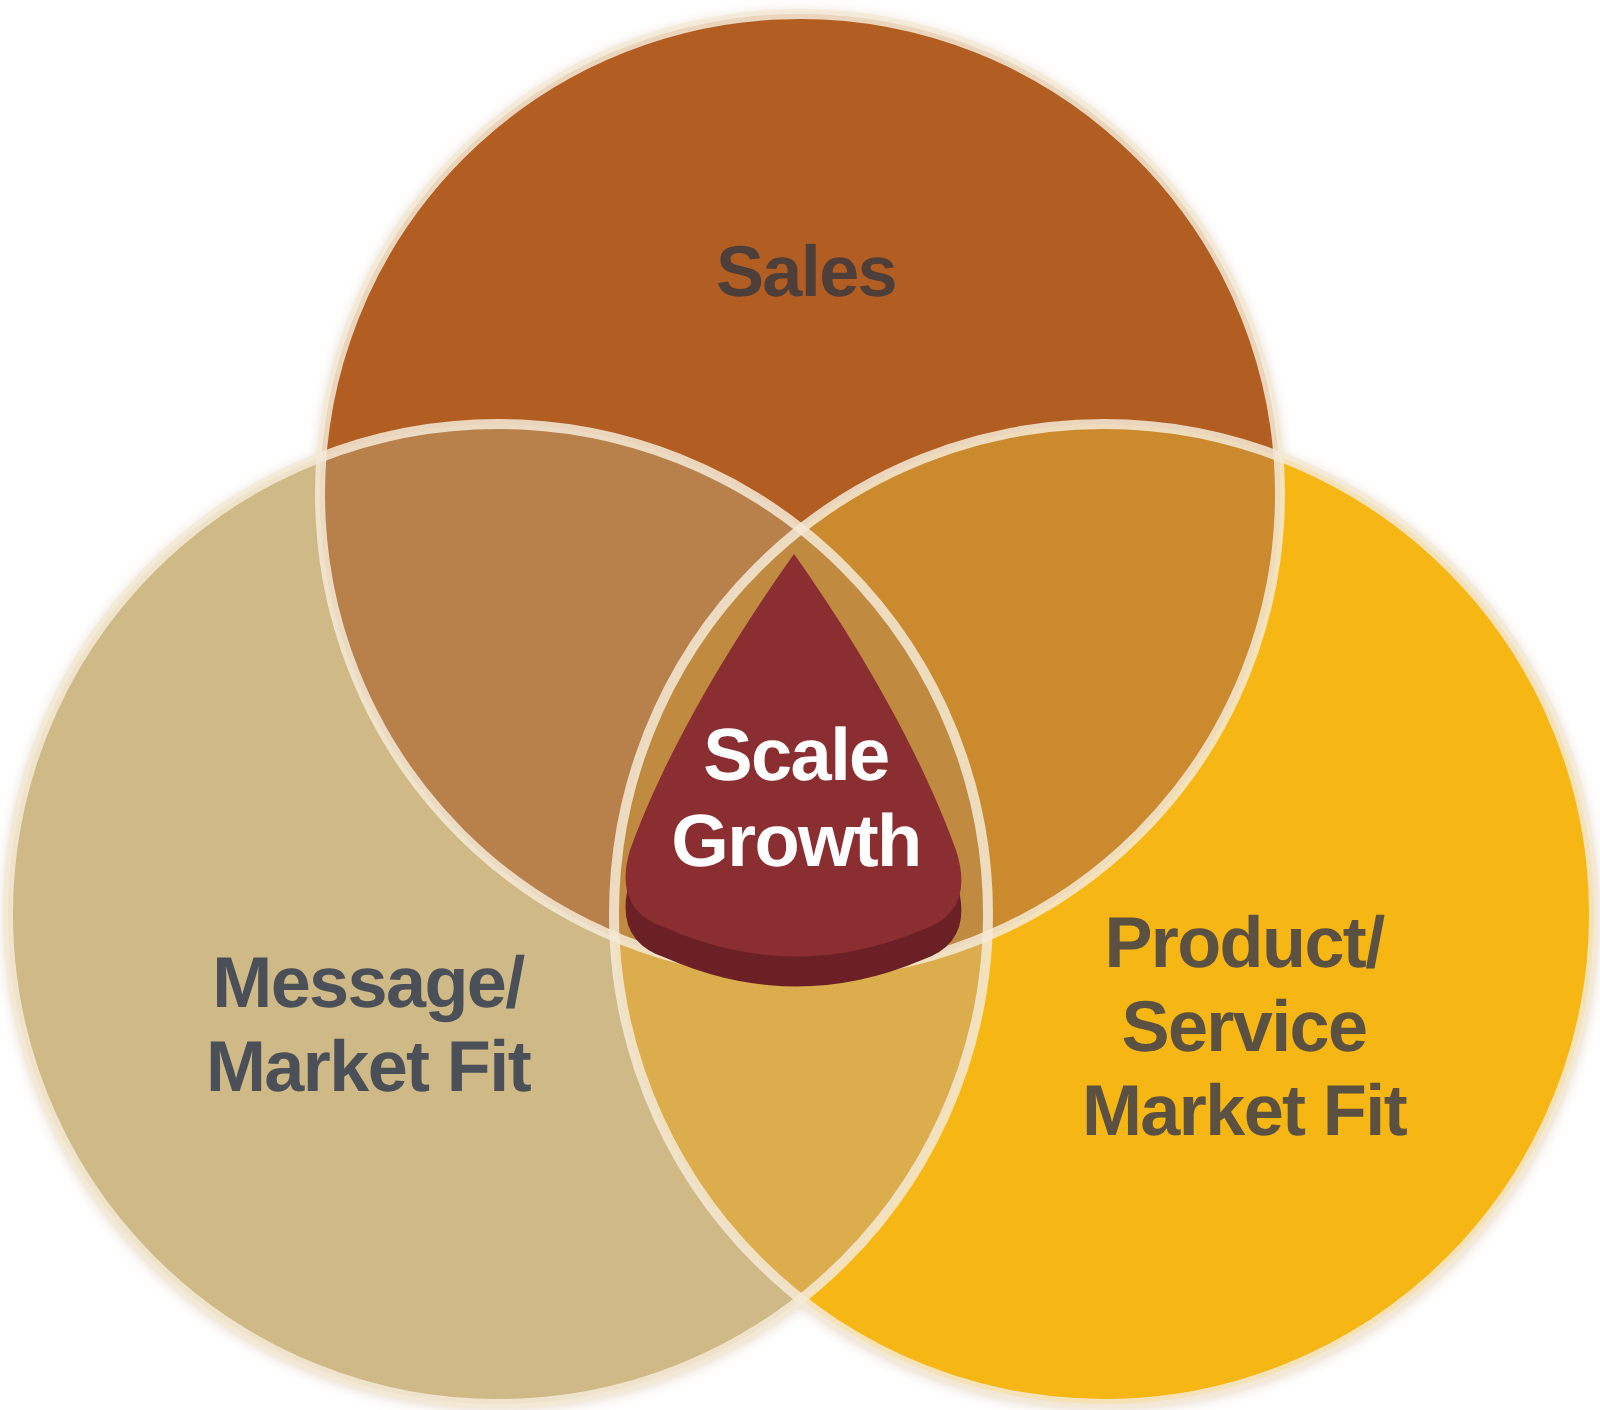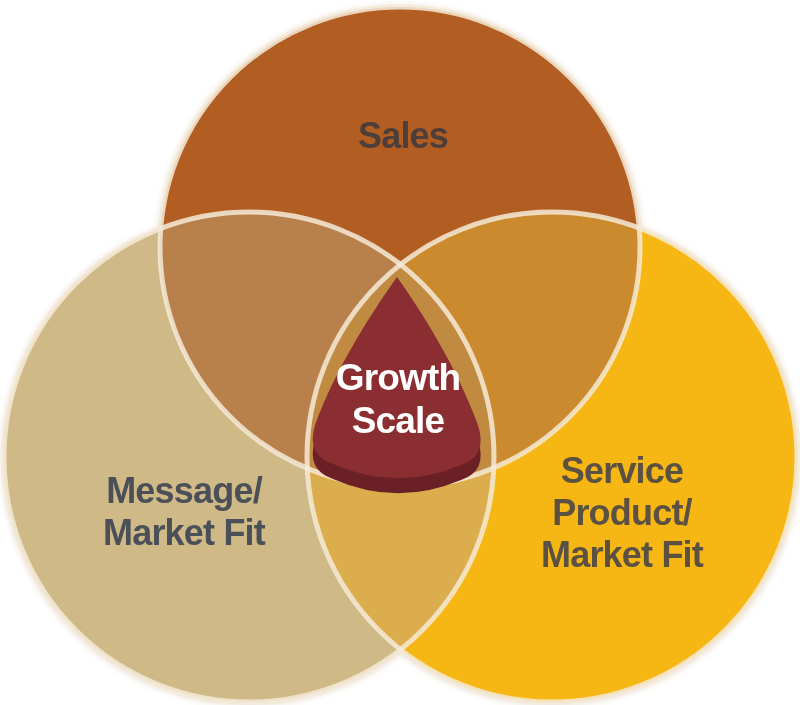--- a/index.html
+++ b/index.html
@@ -93,23 +93,23 @@
   <div class="label label-sales">
     <div>Sales</div>
   </div>
 
   <div class="label label-message">
     <div>Message/</div>
     <div>Market Fit</div>
   </div>
 
   <div class="label label-product">
+    <div>Product/</div>
     <div>Service</div>
-    <div>Product/</div>
     <div>Market Fit</div>
   </div>
 
   <div class="label label-center">
+    <div>Scale</div>
     <div>Growth</div>
-    <div>Scale</div>
   </div>
 
 </div>
 
 </body></html>

